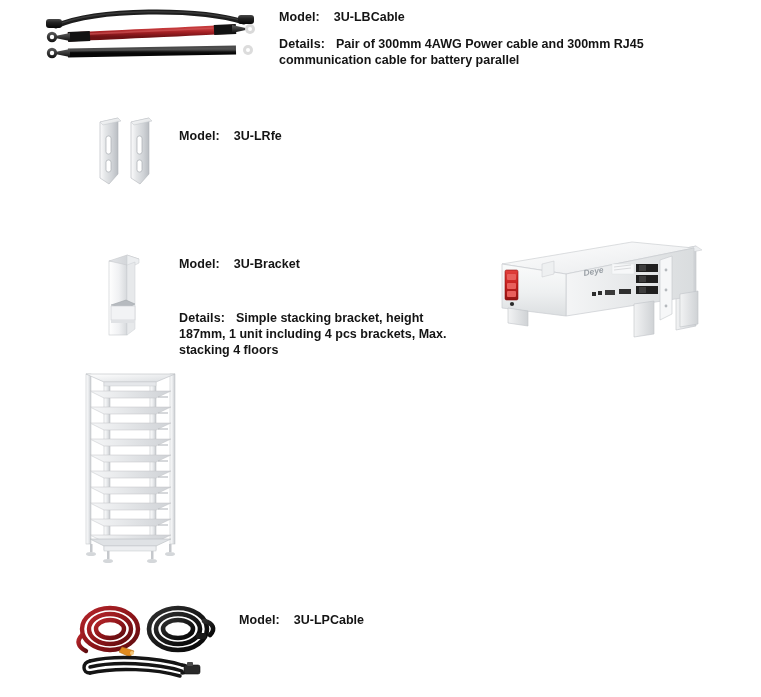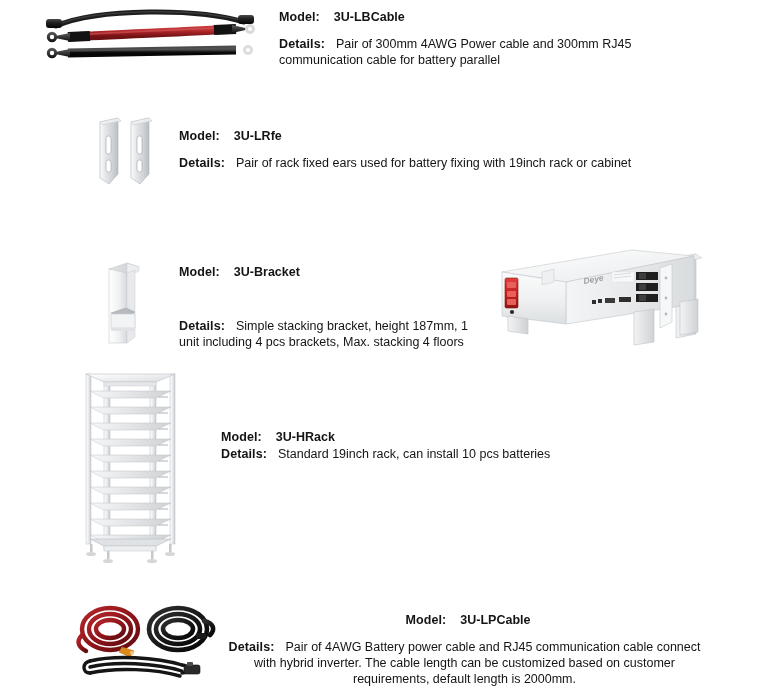--- a/index.html
+++ b/index.html
@@ -34,21 +34,21 @@
     line-height: 16px;
     color: #141414;
     white-space: nowrap;
   }
   .line.wrap { white-space: normal; }
   .lbl {
     font-weight: bold;
     letter-spacing: 0.1px;
   }
   .val { font-weight: bold; }
-  .detail-text { font-weight: normal; }
+  .detail-text { font-weight: bold; }
   .row-model { margin-bottom: 11px; }
   .row-model.tight { margin-bottom: 1px; }
 
   
   .art { position: absolute; }
 </style>
 </head>
 <body>
 
 <div class="page">
@@ -163,29 +163,24 @@
         </g>
       </svg>
     </div>
 
     <div class="txt-block" style="left:179px;top:23px;width:520px;">
       <div class="line row-model">
         <span class="lbl">Model:</span>
         <span style="display:inline-block;width:7px"></span>
         <span class="val">3U-LRfe</span>
       </div>
-      <div class="line">
-        <span class="lbl">Details:</span>
-        <span style="display:inline-block;width:4px"></span>
-        <span class="detail-text">Pair of rack fixed ears used for battery fixing with 19inch rack or cabinet</span>
-      </div>
     </div>
   </div>
 
-  <div class="accessory" style="left:0;top:232px;width:761px;height:125px;">
+  <div class="accessory" style="left:0;top:224px;width:761px;height:125px;">
 
     <div class="art" style="left:95px;top:25px;width:60px;height:95px;">
       <svg width="60" height="95" viewBox="0 0 60 95">
         <defs>
           <linearGradient id="brG" x1="0" y1="0" x2="1" y2="0">
             <stop offset="0%" stop-color="#ffffff"></stop>
             <stop offset="55%" stop-color="#f0f1f3"></stop>
             <stop offset="100%" stop-color="#d6d9dc"></stop>
           </linearGradient>
           <linearGradient id="brSide" x1="0" y1="0" x2="1" y2="0">
@@ -400,32 +395,20 @@
           <rect x="35" y="193" width="2.5" height="8" fill="#c5c8cc"></rect>
           <ellipse cx="36" cy="203" rx="5" ry="2" fill="#d4d7da"></ellipse>
           <rect x="79" y="193" width="2.5" height="8" fill="#c5c8cc"></rect>
           <ellipse cx="80" cy="203" rx="5" ry="2" fill="#d4d7da"></ellipse>
           <rect x="97" y="186" width="2.5" height="8" fill="#c5c8cc"></rect>
           <ellipse cx="98" cy="196" rx="5" ry="2" fill="#d4d7da"></ellipse>
         </g>
       </svg>
     </div>
 
-    <div class="txt-block" style="left:221px;top:84px;width:420px;">
-      <div class="line row-model tight">
-        <span class="lbl">Model:</span>
-        <span style="display:inline-block;width:7px"></span>
-        <span class="val">3U-HRack</span>
-      </div>
-      <div class="line">
-        <span class="lbl">Details:</span>
-        <span style="display:inline-block;width:4px"></span>
-        <span class="detail-text">Standard 19inch rack, can install 10 pcs batteries</span>
-      </div>
-    </div>
   </div>
 
   <div class="accessory" style="left:0;top:580px;width:761px;height:117px;">
 
     <div class="art" style="left:70px;top:15px;width:152px;height:95px;">
       <svg width="152" height="95" viewBox="0 0 152 95">
         <defs>
           <linearGradient id="redCoil" x1="0" y1="0" x2="1" y2="1">
             <stop offset="0%" stop-color="#b4252a"></stop>
             <stop offset="55%" stop-color="#8c1419"></stop>
@@ -464,27 +447,22 @@
           <path d="M20,66 C12,68 12,78 20,78"></path>
           <path d="M112,70 C120,70 120,78 112,78"></path>
         </g>
         <g>
           <rect x="114" y="70" width="16" height="9" rx="2" fill="#2a2a2a" stroke="#0d0d0d" stroke-width="0.6"></rect>
           <rect x="117" y="67" width="6" height="4" rx="1" fill="#4a4a4a"></rect>
         </g>
       </svg>
     </div>
 
-    <div class="txt-block" style="left:223px;top:32px;width:490px;text-align:center;">
+    <div class="txt-block" style="left:239px;top:32px;width:490px;">
       <div class="line row-model">
         <span class="lbl">Model:</span>
         <span style="display:inline-block;width:7px"></span>
         <span class="val">3U-LPCable</span>
       </div>
-      <div class="line wrap" style="width:483px;">
-        <span class="lbl">Details:</span>
-        <span style="display:inline-block;width:4px"></span>
-        <span class="detail-text">Pair of 4AWG Battery power cable and RJ45 communication cable connect with hybrid inverter. The cable length can be customized based on customer requirements, default length is 2000mm.</span>
-      </div>
     </div>
   </div>
 
 </div>
 
 </body></html>

